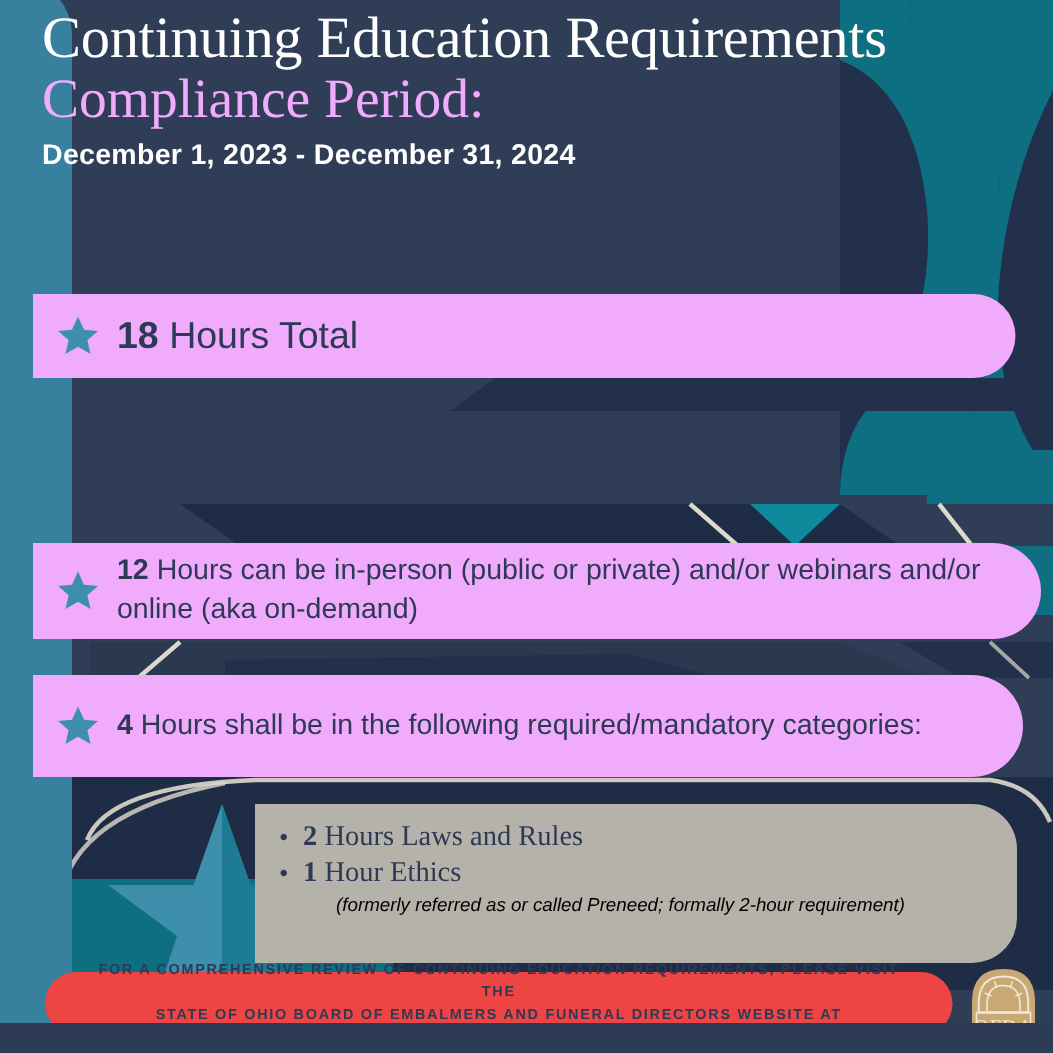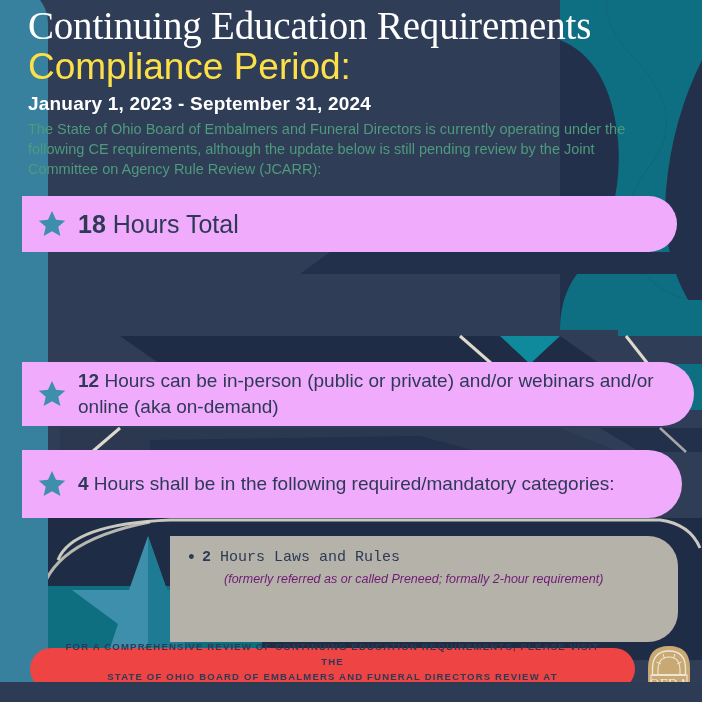--- a/index.html
+++ b/index.html
@@ -41,24 +41,24 @@
   }
   .title-main {
     font-family: "Liberation Serif", serif;
     font-size: 39px;
     line-height: 44px;
     color: #ffffff;
     letter-spacing: -0.2px;
     white-space: nowrap;
   }
   .title-sub {
-    font-family: Liberation Sans, sans-serif;
+    font-family: Liberation Serif, serif;
     font-size: 37px;
     line-height: 42px;
-    color: #fde047;
+    color: #f0abfc;
     margin-top: -2px;
   }
   .date-line {
     font-family: "Liberation Sans", sans-serif;
     font-size: 19px;
     font-weight: bold;
     color: #ffffff;
     letter-spacing: 0.2px;
     margin-top: 4px;
     line-height: 24px;
@@ -126,40 +126,40 @@
     width: 508px;
     height: 106px;
     background: #b4b2a9;
     border-radius: 0 30px 30px 0;
     z-index: 5;
     box-sizing: border-box;
     padding: 10px 0 0 14px;
   }
   .cat-list { list-style: none; margin: 0; padding: 0; }
   .cat-list li {
-    font-family: Liberation Mono, monospace;
-    font-size: 15px;
+    font-family: Liberation Serif, serif;
+    font-size: 19px;
     line-height: 24px;
     color: #2e3a55;
     position: relative;
     padding-left: 18px;
   }
   .cat-list li::before {
     content: "\2022";
     position: absolute;
     left: 2px;
     top: 0;
     font-size: 18px;
     color: #2e3a55;
   }
   .cat-note {
     font-family: "Liberation Sans", sans-serif;
     font-size: 12.5px;
     font-style: italic;
-    color: #701a75;
+    color: #000000;
     margin: 1px 0 0 40px;
     line-height: 16px;
   }
 
   
   #footer-pill {
     position: absolute;
     left: 30px;
     top: 648px;
     width: 605px;
@@ -252,22 +252,21 @@
       <path d="M 78 18 L 97 72 L 154 72 L 108 106 L 126 160 L 78 127 Z" fill="#17798f" opacity="0.85"></path>
     </g>
 
   </svg>
 
   <div class="left-strip"></div>
 
   <div class="header">
     <div class="title-main">Continuing Education Requirements</div>
     <div class="title-sub">Compliance Period:</div>
-    <div class="date-line">January 1, 2023 - September 31, 2024</div>
-    <div class="intro-para">The State of Ohio Board of Embalmers and Funeral Directors is currently operating under the following CE requirements, although the update below is still pending review by the Joint Committee on Agency Rule Review (JCARR):</div>
+    <div class="date-line">December 1, 2023 - December 31, 2024</div>
   </div>
 
   <div class="pill pill-round" id="row1">
     <span class="pill-star">
       <svg width="30" height="30" viewBox="0 0 24 24">
           <polygon points="12,1.6 15.2,8.6 22.6,9.3 17,14.2 18.7,21.6 12,17.7 5.3,21.6 7,14.2 1.4,9.3 8.8,8.6" fill="#3d8fab"></polygon>
         </svg>
     </span>
     <span class="pill-text"><b>18</b><span> Hours Total</span></span>
   </div>
@@ -287,28 +286,29 @@
       <svg width="30" height="30" viewBox="0 0 24 24">
           <polygon points="12,1.6 15.2,8.6 22.6,9.3 17,14.2 18.7,21.6 12,17.7 5.3,21.6 7,14.2 1.4,9.3 8.8,8.6" fill="#3d8fab"></polygon>
         </svg>
     </span>
     <span class="pill-text"><b>4</b><span> Hours shall be in the following required/mandatory categories:</span></span>
   </div>
 
   <div id="cat-panel">
     <ul class="cat-list">
       <li><b>2</b><span> Hours Laws and Rules</span></li>
+      <li><b>1</b><span> Hour Ethics</span></li>
     </ul>
     <div class="cat-note">(formerly referred as or called Preneed; formally 2-hour requirement)</div>
   </div>
 
   <div id="footer-pill">
     <div class="footer-text">
       <span>FOR A COMPREHENSIVE REVIEW OF CONTINUING EDUCATION REQUIREMENTS, PLEASE VISIT THE</span><br>
-      <span>STATE OF OHIO BOARD OF EMBALMERS AND FUNERAL DIRECTORS REVIEW AT </span><span class="url">FUNERAL.OHIO.GOV</span>
+      <span>STATE OF OHIO BOARD OF EMBALMERS AND FUNERAL DIRECTORS WEBSITE AT </span><span class="url">FUNERAL.OHIO.GOV</span>
     </div>
   </div>
 
   <svg id="ofda-logo" viewBox="0 0 50 58" xmlns="http://www.w3.org/2000/svg">
     <path d="M 4 26 Q 4 4 25 4 Q 46 4 46 26 L 46 56 L 4 56 Z" fill="#c9a973"></path>
     <path d="M 8.5 27 Q 8.5 9 25 9 Q 41.5 9 41.5 27 L 41.5 33 L 8.5 33 Z" fill="none" stroke="#f0e7d6" stroke-width="1.3"></path>
     <path d="M 14 28.5 Q 14 15 25 15 Q 36 15 36 28.5 L 36 33 L 14 33 Z" fill="none" stroke="#f0e7d6" stroke-width="1.1"></path>
     <line x1="12.5" y1="20" x2="17" y2="22" stroke="#f0e7d6" stroke-width="1"></line>
     <line x1="19" y1="12" x2="20.5" y2="16.5" stroke="#f0e7d6" stroke-width="1"></line>
     <line x1="31" y1="12" x2="29.5" y2="16.5" stroke="#f0e7d6" stroke-width="1"></line>

